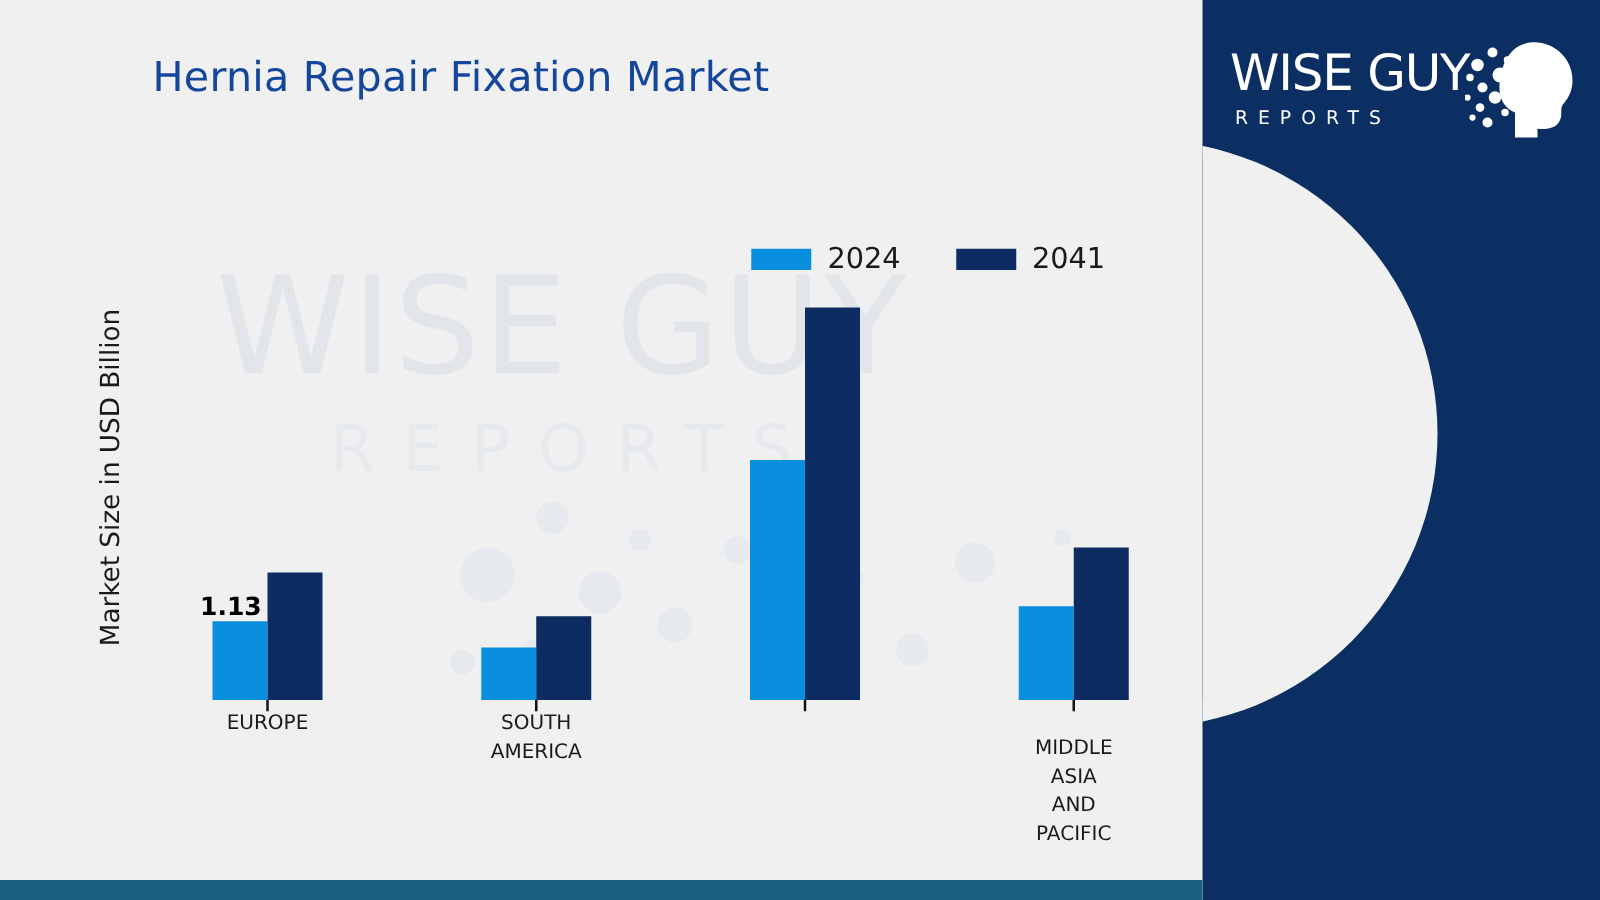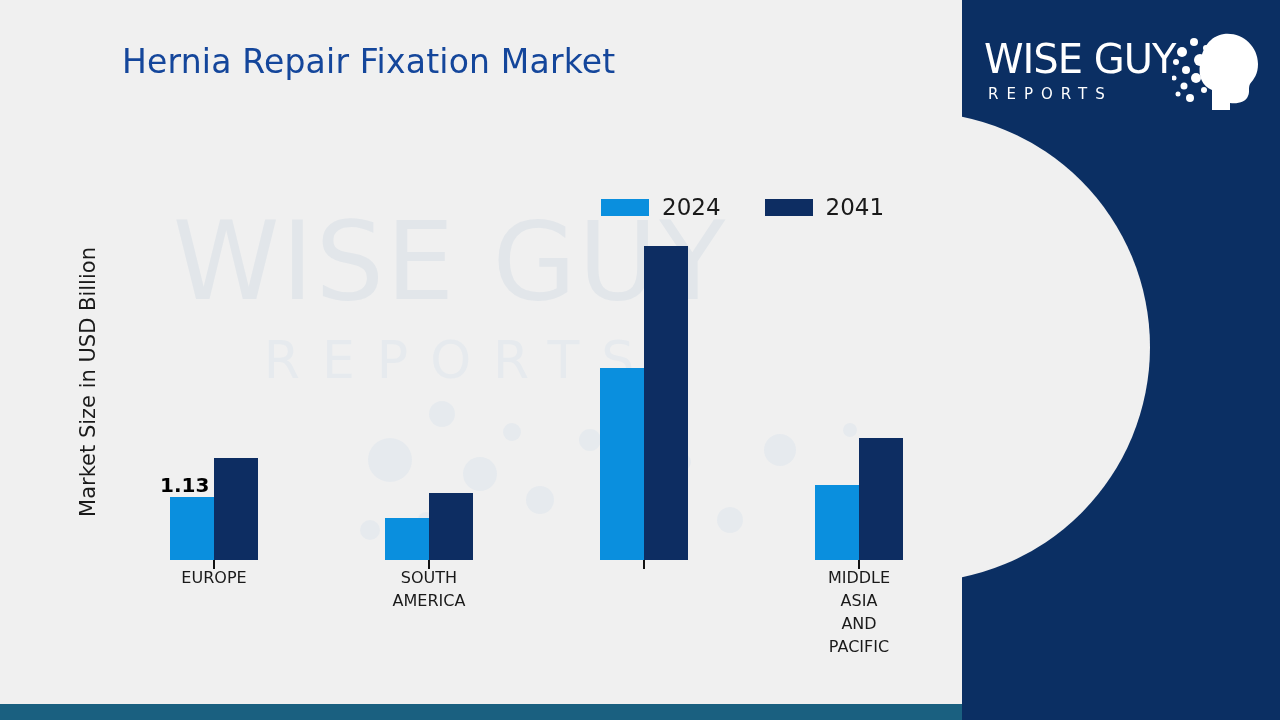--- a/index.html
+++ b/index.html
@@ -185,21 +185,21 @@
         <div class="cat-label" style="left: 365px; width: 128px;">
           <div>SOUTH</div>
           <div>AMERICA</div>
         </div>
         <div class="bar" style="left: 600px; width: 44px; height: 192px; background: rgb(10, 143, 222);"></div>
         <div class="bar" style="left: 644px; width: 44px; height: 314px; background: rgb(13, 45, 98);"></div>
         <div class="tick" style="left: 643px;"></div>
         <div class="bar" style="left: 815px; width: 44px; height: 75px; background: rgb(10, 143, 222);"></div>
         <div class="bar" style="left: 859px; width: 44px; height: 122px; background: rgb(13, 45, 98);"></div>
         <div class="tick" style="left: 858px;"></div>
-        <div class="cat-label" style="left: 795px; width: 128px;">
+        <div class="cat-label" style="left: 795px; width: 128px; margin-top: 20px;">
           <div>MIDDLE</div>
           <div>ASIA</div>
           <div>AND</div>
           <div>PACIFIC</div>
         </div>
       </div>
 
     <div class="bottom-strip"></div>
   </div>
 

